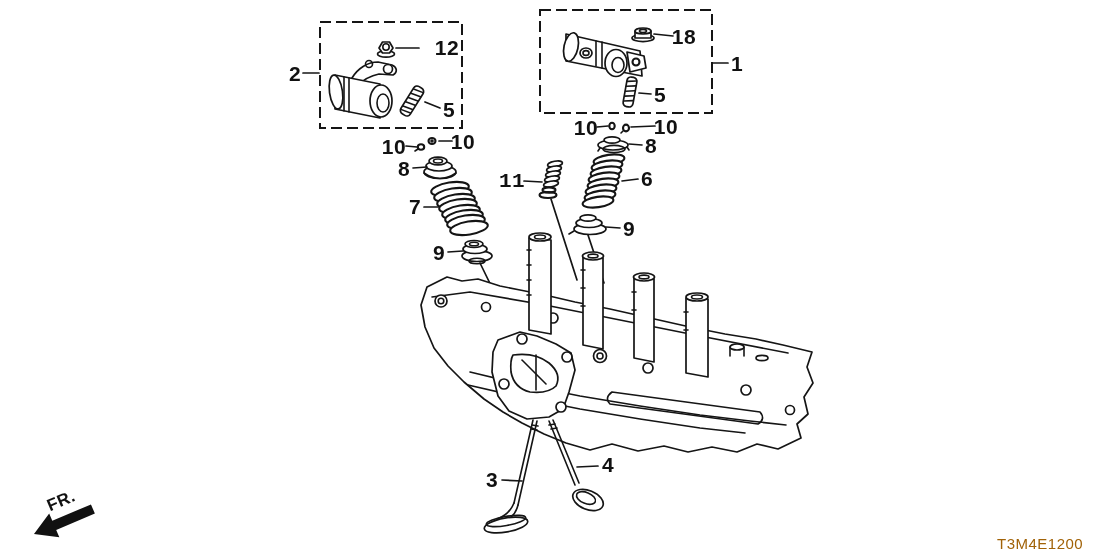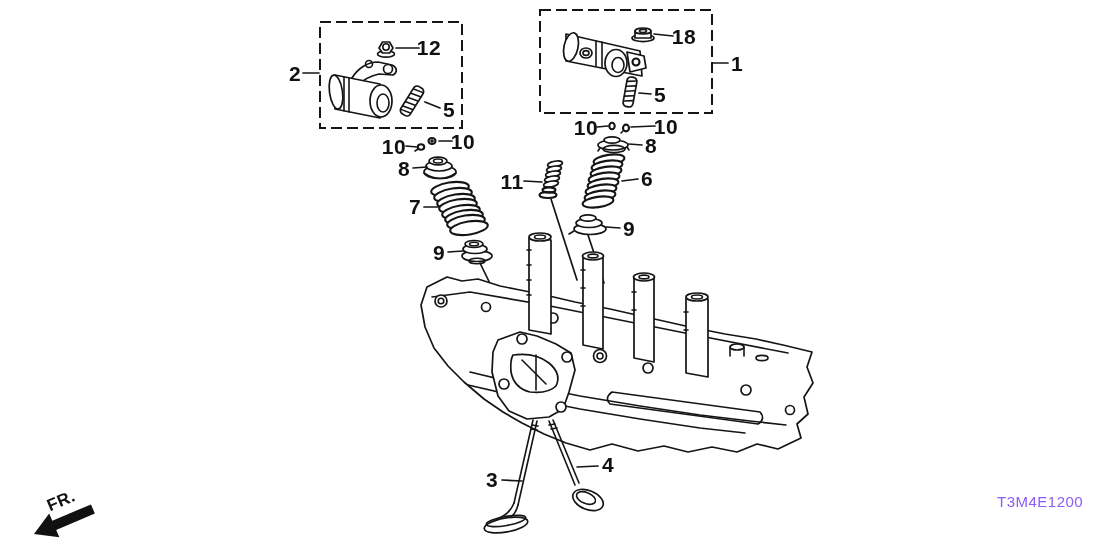--- a/index.html
+++ b/index.html
@@ -5,22 +5,22 @@
   html,body{margin:0;padding:0;background:#fff;}
   .stage{position:relative;width:1108px;height:554px;background:#fff;overflow:hidden;
          font-family:"Liberation Sans",sans-serif;}
   .stage svg{position:absolute;left:0;top:0;}
   .callout{position:absolute;transform:translate(-50%,-50%);
            font:700 21px "Liberation Sans",sans-serif;color:#111;
            letter-spacing:0.5px;user-select:none;line-height:1;}
   .fr-label{position:absolute;left:52px;top:496px;
             font:800 17px "Liberation Sans",sans-serif;color:#111;
             transform:rotate(-23deg);transform-origin:left bottom;letter-spacing:0.5px;}
-  .code-label{position:absolute;left:997px;top:493px;
-              font:400 15px "Liberation Sans",sans-serif;color:#8b5cf6;letter-spacing:0.5px;}
+  .code-label{position:absolute;left:997px;top:535px;
+              font:400 15px "Liberation Sans",sans-serif;color:#a16207;letter-spacing:0.5px;}
   
   .ln{stroke:#151515;fill:none;stroke-width:1.6;stroke-linecap:round;stroke-linejoin:round;}
   .lnw{stroke:#151515;fill:#fff;stroke-width:1.7;stroke-linecap:round;stroke-linejoin:round;}
   .thick{stroke-width:2.1;}
   .dashedbox{stroke:#151515;fill:none;stroke-width:2;stroke-dasharray:11 5;}
   .leader{stroke:#151515;stroke-width:1.7;stroke-linecap:round;}
 </style>
 </head>
 <body>
 
@@ -292,22 +292,22 @@
       <div class="callout" style="left: 647px; top: 178px;">6</div>
       <div class="callout" style="left: 415px; top: 206px;">7</div>
       <div class="callout" style="left: 404px; top: 168px;">8</div>
       <div class="callout" style="left: 651px; top: 145px;">8</div>
       <div class="callout" style="left: 439px; top: 252px;">9</div>
       <div class="callout" style="left: 629px; top: 228px;">9</div>
       <div class="callout" style="left: 394px; top: 146px;">10</div>
       <div class="callout" style="left: 463px; top: 141px;">10</div>
       <div class="callout" style="left: 586px; top: 127px;">10</div>
       <div class="callout" style="left: 666px; top: 126px;">10</div>
-      <div class="callout" style="left: 512px; top: 181px;">11</div>
-      <div class="callout" style="left: 429px; top: 47px; text-align: center;">12</div>
+      <div class="callout" style="left: 512px; top: 181px; font-family: Liberation Mono, monospace;">11</div>
+      <div class="callout" style="left: 447px; top: 47px; text-align: center;">12</div>
       <div class="callout" style="left: 684px; top: 36px;">18</div>
     </div>
 
 <div class="fr-label">FR.</div>
 
 <div class="code-label">T3M4E1200</div>
 
 </div>
 
 </body></html>

